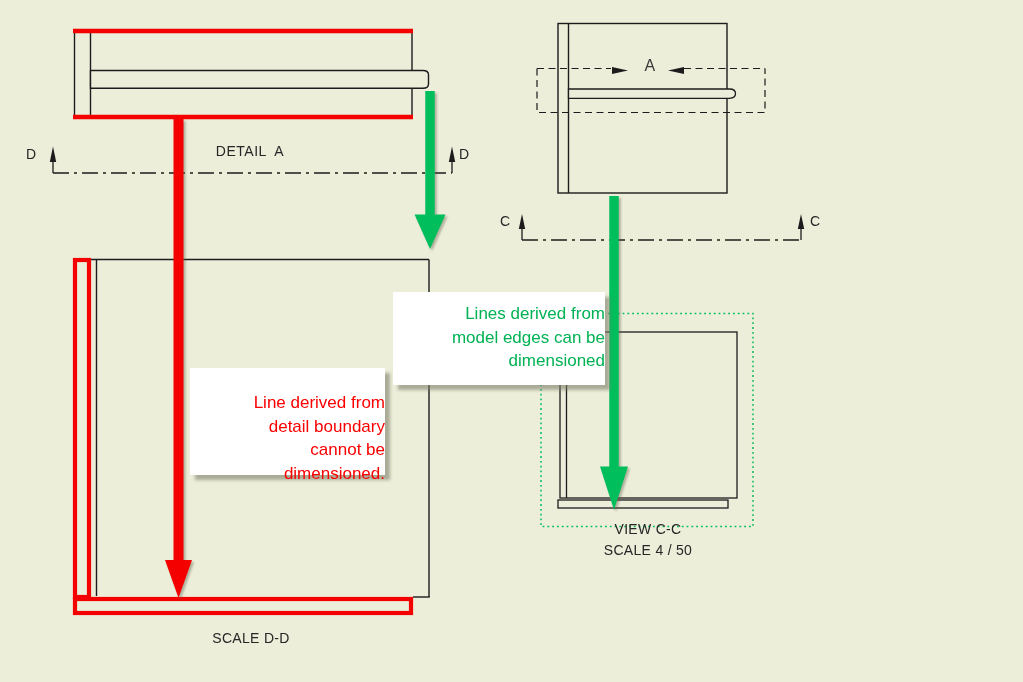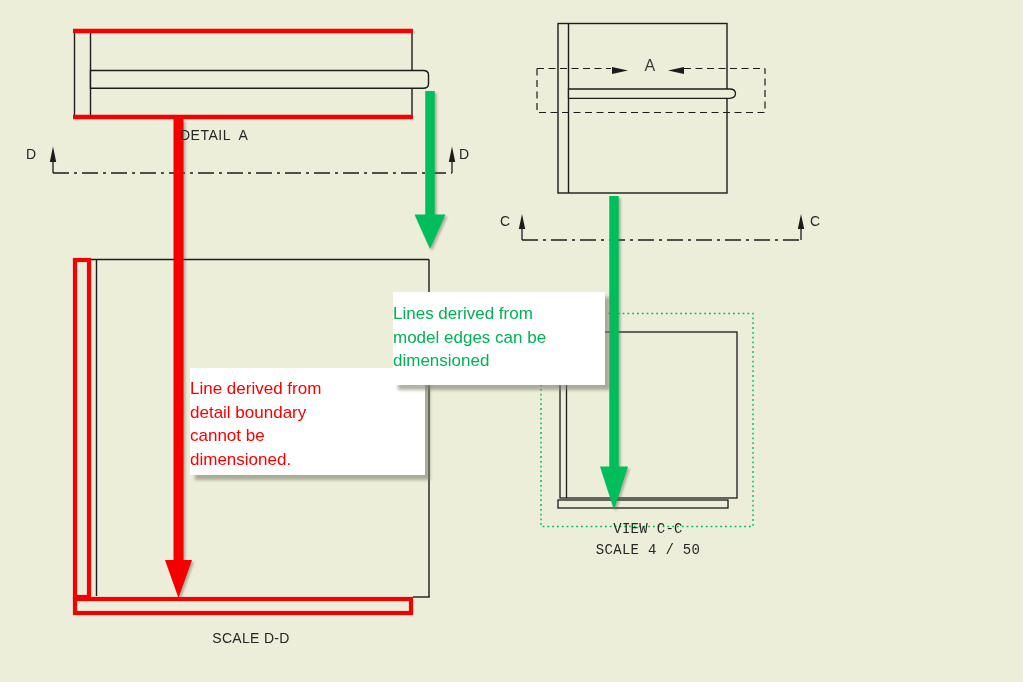--- a/index.html
+++ b/index.html
@@ -43,21 +43,21 @@
     font-size:14px;
     text-align:center;
     letter-spacing:0.3px;
   }
   .caption .cap-line{display:block;}
   .note{
     position:absolute;
     box-sizing:border-box;
     background:var(--callout-bg);
     box-shadow:5px 5px 3px rgba(125,127,105,0.6);
-    text-align:left;
+    text-align:right;
     font-size:17px;
     line-height:23.5px;
     white-space:pre-line;
   }
   .note-red{color:var(--callout-red-text);}
   .note-green{color:var(--callout-green-text);}
 </style>
 </head>
 <body>
 
@@ -134,40 +134,40 @@
     <g class="arrow-shadow">
       <line class="sk-green" x1="430" y1="91" x2="430" y2="216" stroke-width="9.5"></line>
       <polygon class="fl-green" points="414.5,214.5 445.5,214.5 430,249"></polygon>
     </g>
     <g class="arrow-shadow">
       <line class="sk-green" x1="614" y1="196" x2="614" y2="468" stroke-width="9.5"></line>
       <polygon class="fl-green" points="600,466.5 628,466.5 614,510"></polygon>
     </g>
   </svg>
 
-  <div class="cad-label" style="left:180px;top:127px;width:140px;text-align:left;">DETAIL  A</div>
+  <div class="cad-label" style="left:180px;top:143px;width:140px;text-align:center;">DETAIL  A</div>
 
   <div class="cad-label" style="left:26px;top:146px;">D</div>
   <div class="cad-label" style="left:459px;top:146px;">D</div>
 
   <div class="cad-label" style="left:500px;top:213px;">C</div>
   <div class="cad-label" style="left:810px;top:213px;">C</div>
 
   <div class="cad-label" style="left:636px;top:57px;width:28px;text-align:center;font-size:16px;color:#3a3a3a;">A</div>
 
   <div class="caption" style="left:161px;top:630px;width:180px;line-height:17.5px;">
     <span class="cap-line">SCALE D-D</span>
   </div>
 
-  <div class="caption" style="left:558px;top:519px;width:180px;line-height:21px;font-family:Liberation Mono, monospace;">
+  <div class="caption" style="left:558px;top:519px;width:180px;line-height:21px;">
     <span class="cap-line">VIEW C-C</span>
     <span class="cap-line">SCALE 4 / 50</span>
   </div>
 
-  <div class="note note-red" style="left:190px;top:368px;width:235px;height:107px;padding-top:9px;">Line derived from
+  <div class="note note-red" style="left:190px;top:368px;width:195px;height:107px;padding-top:23px;">Line derived from
 detail boundary
 cannot be
 dimensioned.</div>
 
   <div class="note note-green" style="left:393px;top:292px;width:212px;height:93px;padding-top:10px;">Lines derived from
 model edges can be
 dimensioned</div>
 
 </div>
 

